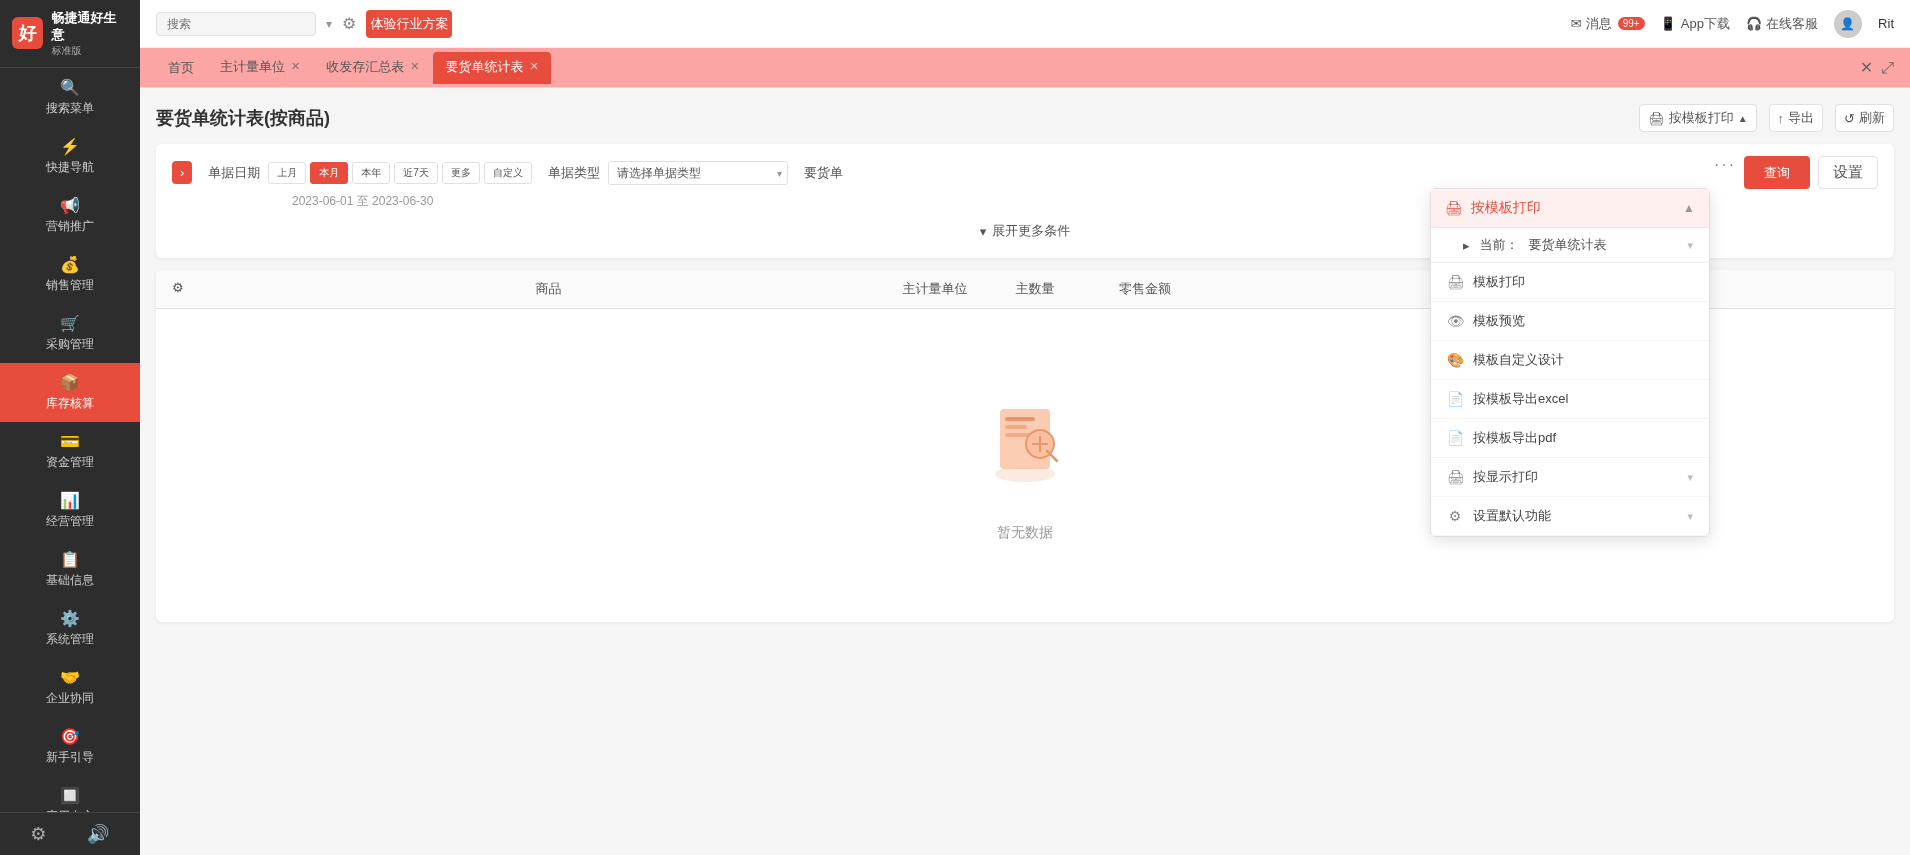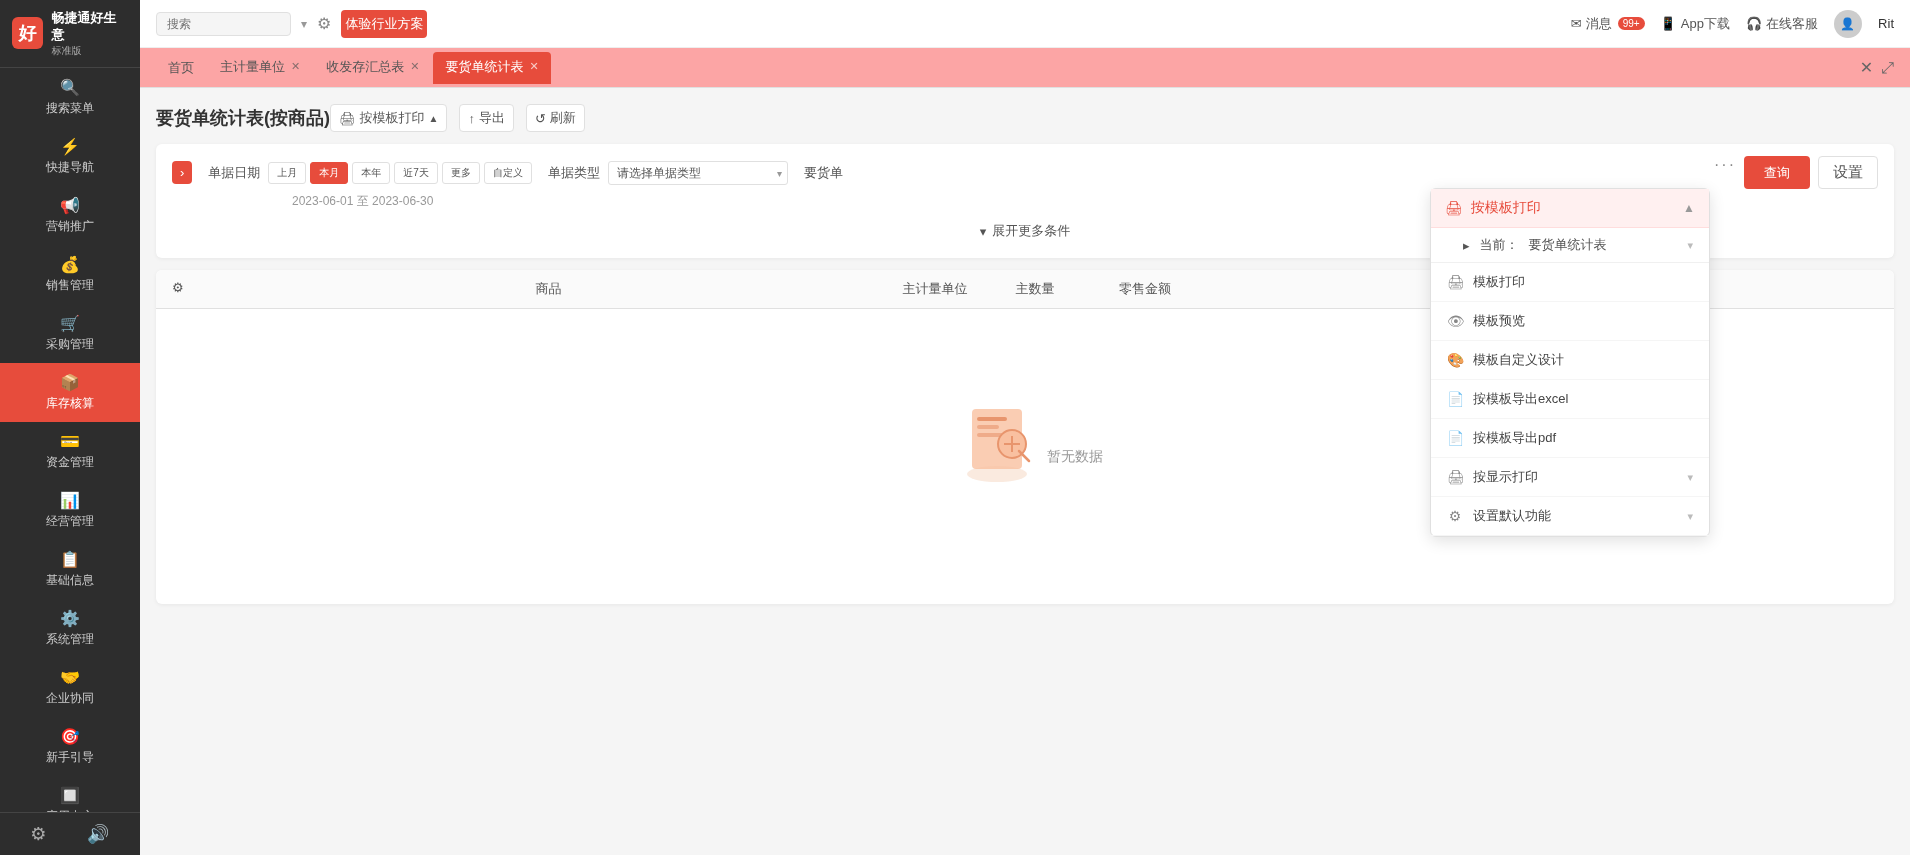--- a/index.html
+++ b/index.html
@@ -79,21 +79,21 @@
       justify-content: space-between;
       border-bottom: 1px solid #eee;
       flex-shrink: 0;
     }
     .topbar-left { display: flex; align-items: center; gap: 10px; }
     .search-box {
       background: #f5f5f5;
       border: 1px solid #e0e0e0;
       border-radius: 4px;
       padding: 4px 10px;
-      width: 135px;
+      width: 160px;
       font-size: 12px;
       color: #999;
     }
     .topbar-right { display: flex; align-items: center; gap: 16px; color: #555; font-size: 13px; }
     .topbar-btn {
       background: #e74c3c;
       color: white;
       border: none;
       border-radius: 4px;
       padding: 5px 4px;
@@ -153,20 +153,21 @@
       flex: 1;
       overflow: auto;
       padding: 16px;
       background: #f5f5f5;
       position: relative;
     }
 
     .page-header {
       display: flex;
       align-items: center;
+      justify-content: space-between;
       margin-bottom: 12px;
     }
     .page-title { font-size: 18px; font-weight: bold; color: #333; }
     .page-actions { display: flex; align-items: center; gap: 12px; }
     .action-btn {
       display: flex; align-items: center; gap: 4px;
       font-size: 13px; color: #555; cursor: pointer;
       padding: 4px 8px;
       border-radius: 4px;
       background: white;
@@ -238,21 +239,21 @@
       grid-template-columns: 40px 1fr 100px 100px 120px 1fr;
       background: #fafafa;
       border-bottom: 1px solid #e0e0e0;
       padding: 10px 16px;
     }
     .th { font-size: 13px; color: #555; font-weight: 500; text-align: center; }
     .th:first-child { text-align: left; }
 
     .empty-state {
       display: flex;
-      flex-direction: row;
+      flex-direction: column;
       align-items: center;
       justify-content: center;
       padding: 80px 0;
     }
     .empty-icon { font-size: 80px; margin-bottom: 16px; }
     .empty-text { color: #999; font-size: 14px; }
 
     
     .print-dropdown {
       position: absolute;

